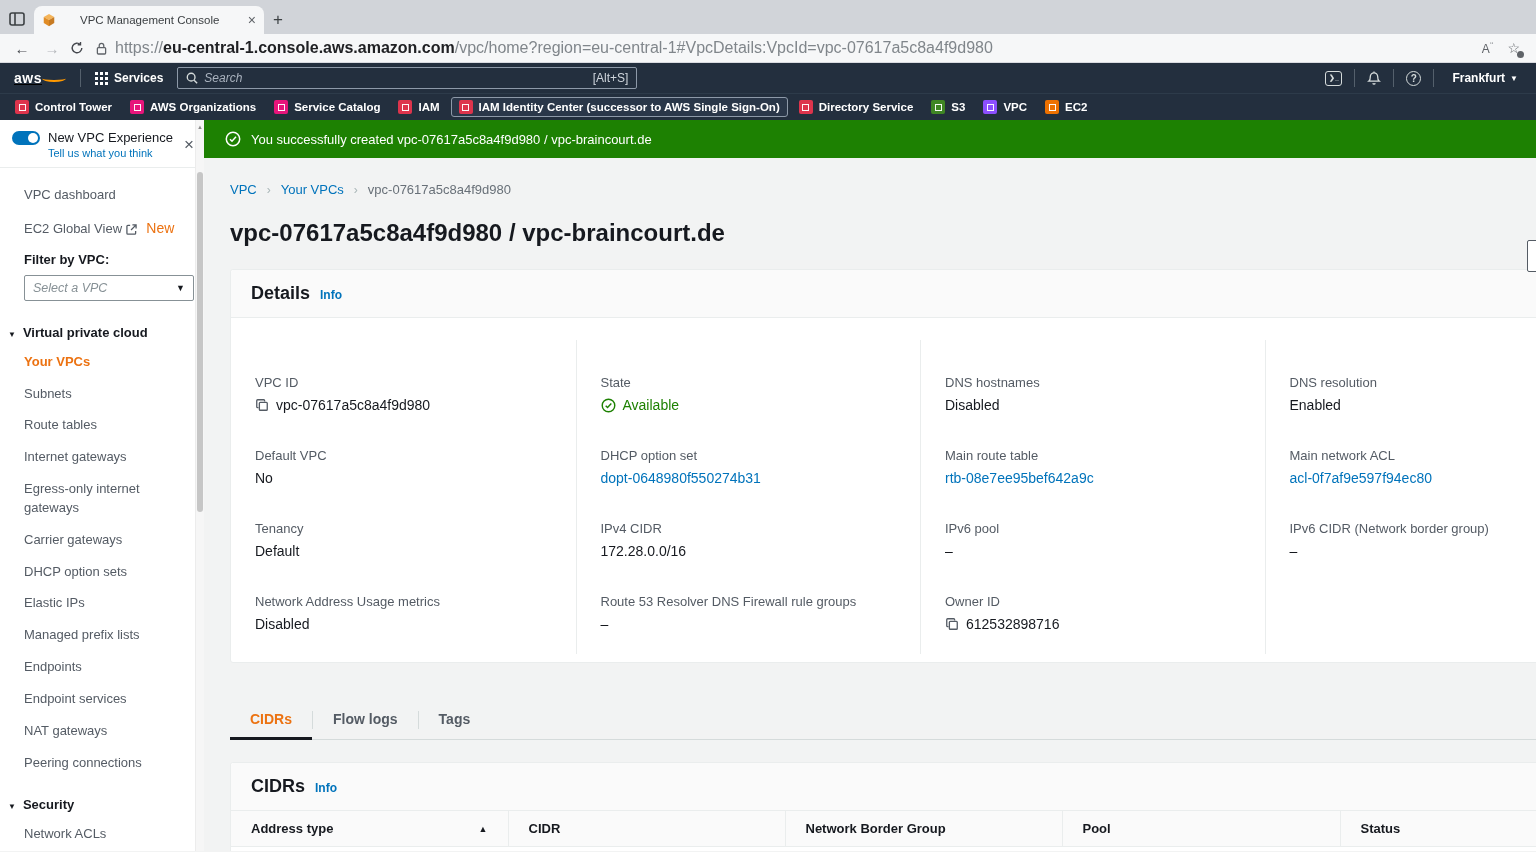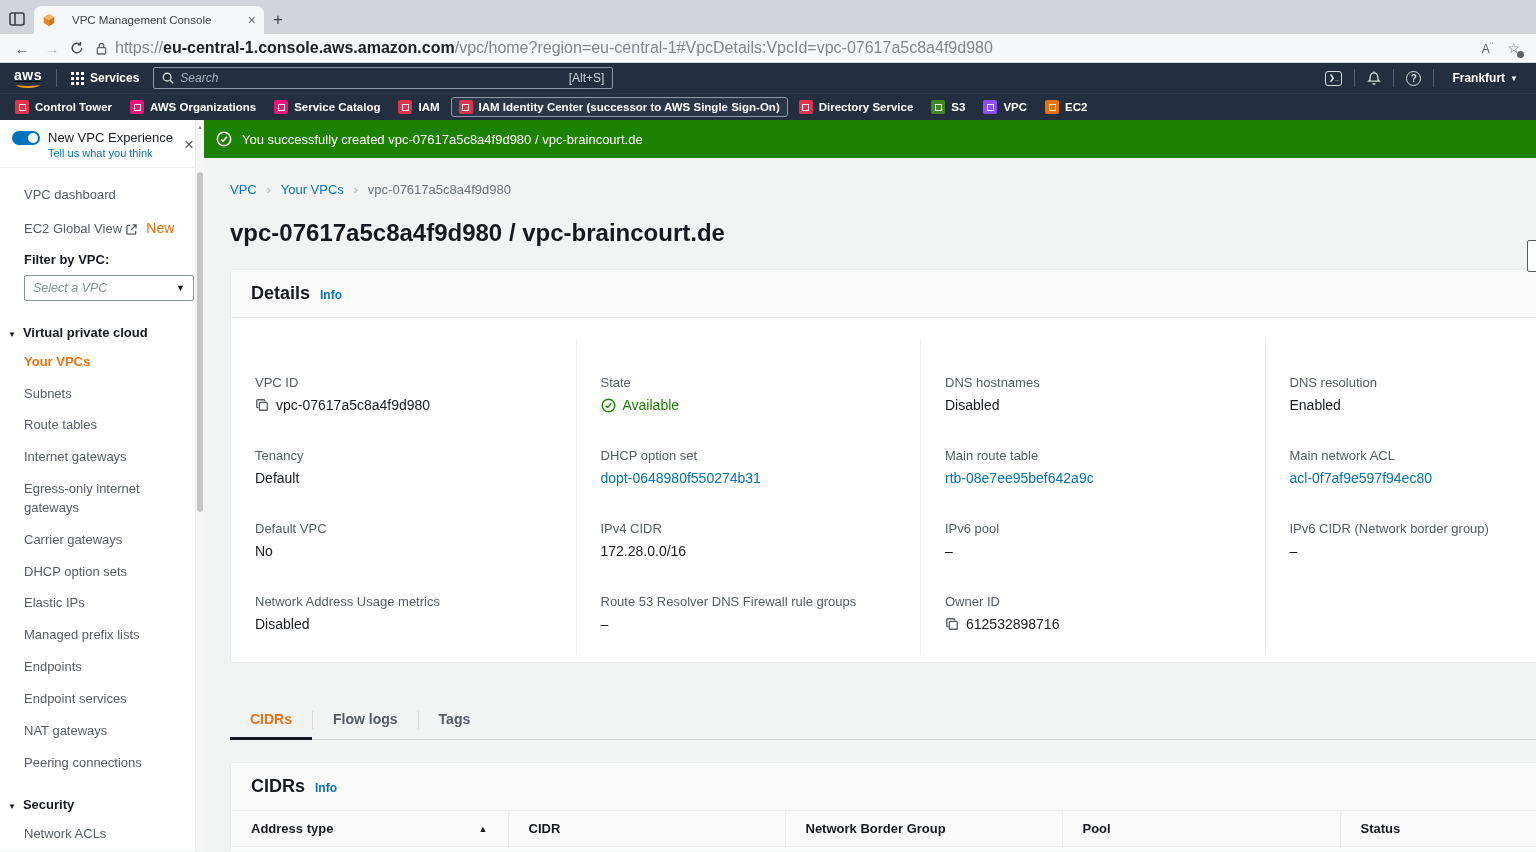--- a/index.html
+++ b/index.html
@@ -4,21 +4,21 @@
 <style>
   * { margin:0; padding:0; box-sizing:border-box; }
   html,body { width:1536px; height:852px; overflow:hidden; background:#f2f3f3;
     font-family:"Liberation Sans", sans-serif; }
 
   
   .tabstrip { height:34px; background:#d1d4d9; display:flex; align-items:flex-end; }
   .tab-actions { width:34px; height:30px; display:flex; align-items:center; justify-content:center; }
   .tab-actions svg { display:block; }
   .tab { height:28px; width:230px; background:#f6f7f8; border-radius:8px 8px 0 0; display:flex;
-    align-items:center; padding:0 8px; gap:16px; }
+    align-items:center; padding:0 8px; gap:24px; }
   .tab-title { font-size:11.5px; color:#3c4043; flex:1; white-space:nowrap; overflow:hidden; }
   .tab-close { color:#5f6368; font-size:14px; line-height:1; cursor:default; }
   .newtab { width:28px; height:28px; display:flex; align-items:center; justify-content:center;
     color:#3c4043; font-size:17px; }
   .toolbar { height:29px; background:#f6f7f8; border-bottom:1px solid #d9dbe0; display:flex;
     align-items:center; padding:0 10px; gap:6px; }
   .nav-arrow { font-size:15px; color:#44474d; width:24px; text-align:center; }
   .nav-arrow.disabled { color:#b4b7bb; }
   .reload svg { display:block; }
   .urlbar { flex:1; display:flex; align-items:center; gap:8px; padding:0 6px; height:24px; }
@@ -26,21 +26,21 @@
   .url-text .host { color:#202124; font-weight:700; }
   .tb-right { display:flex; align-items:center; gap:14px; padding-right:6px; color:#5f6368; }
   .readaloud { font-size:12px; color:#5f6368; }
   .readaloud sup { font-size:8px; }
   .star { font-size:14px; color:#5f6368; position:relative; }
   .star .gear { position:absolute; right:-4px; bottom:-2px; width:7px; height:7px; border-radius:50%;
     background:#5f6368; color:#f6f7f8; font-size:6px; line-height:7px; text-align:center; }
 
   
   .awsnav { height:30px; background:#232f3e; display:flex; align-items:center; padding:0 10px; gap:10px; }
-  .aws-logo { display:flex; flex-direction:column; align-items:center; margin:0 4px;text-decoration:underline; }
+  .aws-logo { display:flex; flex-direction:row; align-items:center; margin:0 4px;text-decoration:underline; }
   .aws-logo .txt { color:#fff; font-weight:700; font-size:14px; line-height:12px; letter-spacing:.5px; }
   .aws-logo .swoosh { width:24px; height:7px; border-bottom:2px solid #f90; border-radius:0 0 50% 50%; }
   .nav-divider { width:1px; height:18px; background:#54606c; }
   .services { display:flex; align-items:center; gap:6px; color:#fff; font-size:12px; font-weight:700; padding:0 4px; }
   .searchbox { width:460px; height:22px; border:1px solid #8d99a8; border-radius:2px; display:flex;
     align-items:center; padding:0 8px; gap:6px; color:#c8ced6; }
   .searchbox .ph { font-style:italic; font-size:12px; color:#aab3bf; flex:1; }
   .searchbox .kbd { font-size:12px; color:#cfd5dc; }
   .awsnav .spacer { flex:1; }
   .nav-icons { display:flex; align-items:center; gap:0; }
@@ -85,21 +85,21 @@
   .sb-section { display:flex; align-items:baseline; gap:7px; padding:0 14px 0 8px; margin:24px 0 13px 0; }
   .sb-section .tri { font-size:8px; color:#16191f; }
   .sb-section .ttl { font-size:13px; font-weight:700; color:#16191f; }
   .sb-scroll { position:absolute; top:0; right:0; width:9px; bottom:0; background:#f6f6f6; border-left:1px solid #ececec; }
   .sb-scroll .up { position:absolute; top:4px; left:1px; font-size:6px; color:#8a8a8a; }
   .sb-scroll .thumb { position:absolute; top:52px; left:1px; width:6px; height:340px; background:#c6c6c6; border-radius:3px; }
 
   
   .rightcol { flex:1; display:flex; flex-direction:column; overflow:hidden; }
   .banner { height:38px; background:#1d8102; color:#fff; display:flex; align-items:center; gap:10px;
-    padding:0 12px; font-size:13px; flex-shrink:0; }
+    padding:0 21px; font-size:13px; flex-shrink:0; }
   .content { flex:1; background:#f2f3f3; padding:24px 0 0 26px; position:relative; overflow:hidden; }
   .content-inner { width:1380px; }
 
   .breadcrumb { display:flex; align-items:center; gap:10px; font-size:13px; }
   .breadcrumb .bc-link { color:#0073bb; }
   .breadcrumb .bc-sep { color:#aab7b8; font-size:12px; }
   .breadcrumb .bc-current { color:#687078; }
 
   .page-title { font-size:24px; font-weight:700; color:#16191f; margin-top:22px; }
   .actions-btn { position:absolute; top:82px; left:1323px; width:90px; height:32px; background:#fff;
@@ -386,26 +386,26 @@
                   <div class="f-label">VPC ID</div>
                 <div class="f-value">
                   <svg class="copy-svg" width="14" height="14" viewBox="0 0 16 16">
                       <rect x="5" y="5" width="9" height="9" rx="1" fill="none" stroke="#545b64" stroke-width="1.5"></rect>
                       <path d="M11 4V3a1 1 0 0 0-1-1H3a1 1 0 0 0-1 1v7a1 1 0 0 0 1 1h1" fill="none" stroke="#545b64" stroke-width="1.5"></path>
                     </svg>
                   <span>vpc-07617a5c8a4f9d980</span>
                   </div>
                 </div>
               <div class="field">
+                  <div class="f-label">Default VPC</div>
+                <div class="f-value">No</div>
+                </div>
+              <div class="field">
                   <div class="f-label">Tenancy</div>
                 <div class="f-value">Default</div>
-                </div>
-              <div class="field">
-                  <div class="f-label">Default VPC</div>
-                <div class="f-value">No</div>
                 </div>
               <div class="field">
                   <div class="f-label">Network Address Usage metrics</div>
                 <div class="f-value">Disabled</div>
                 </div>
             </div>
             <div class="d-col">
               <div class="field">
                   <div class="f-label">State</div>
                 <div class="f-value success">

